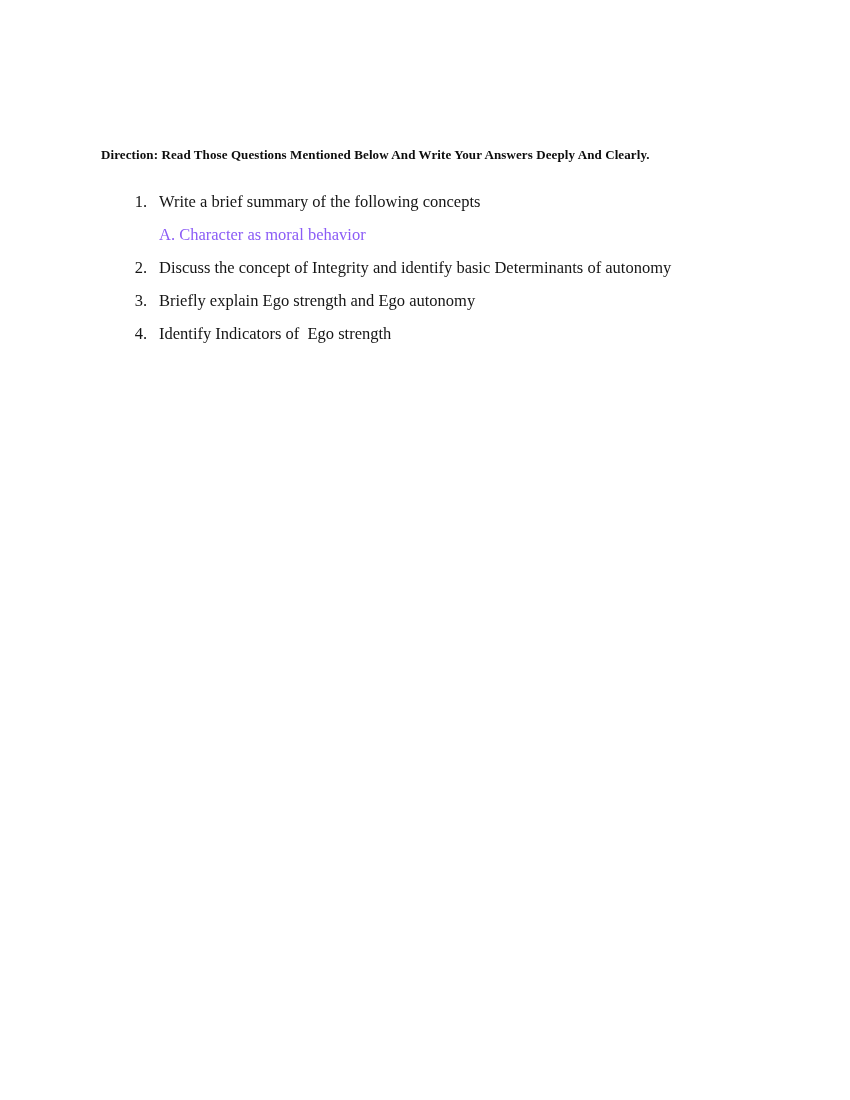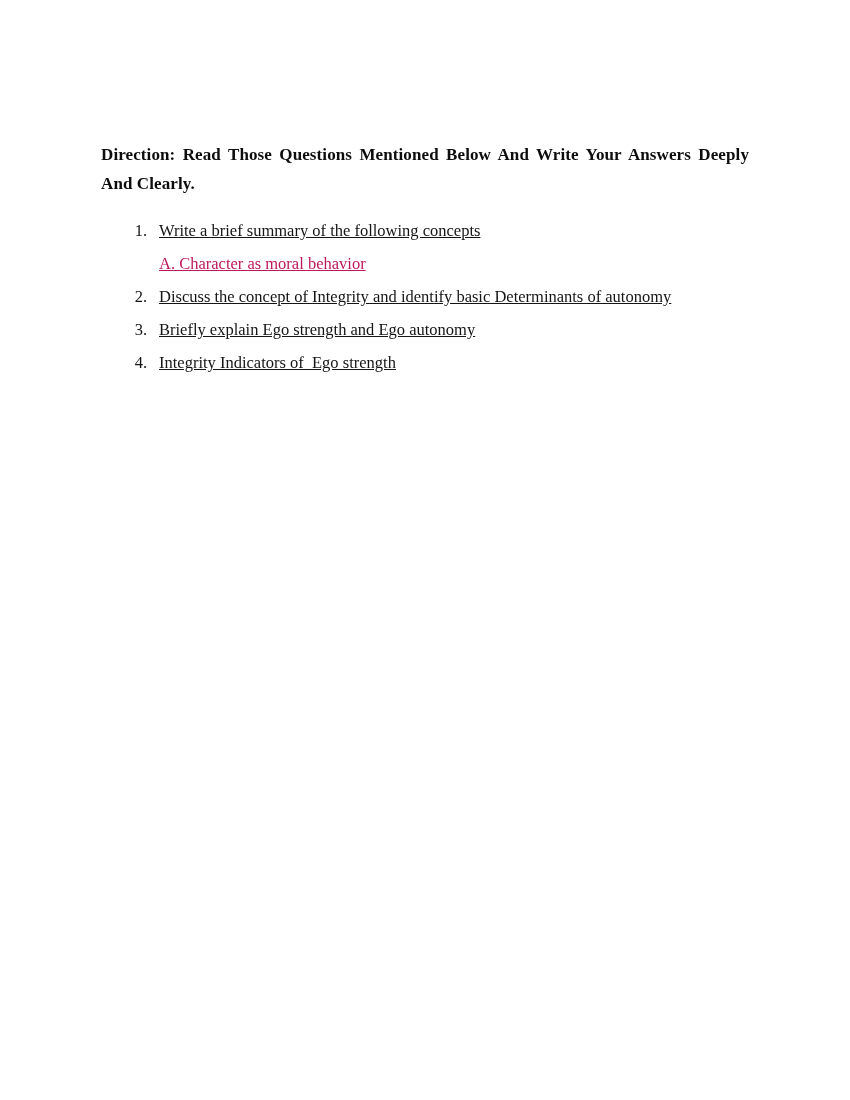--- a/index.html
+++ b/index.html
@@ -25,21 +25,21 @@
 
   
   .content {
     position: absolute;
     left: 101px;
     top: 140px;
     width: 648px;
   }
 
   .direction-heading {
-    font-size: 17px;
+    font-size: 13px;
     font-weight: bold;
     line-height: 29px;
     text-align: justify;
     text-align-last: left;
     margin: 0;
     color: #0d0d0d;
     letter-spacing: 0.1px;
   }
 
   .question-list {
@@ -64,35 +64,33 @@
     width: 46px;
     text-align: right;
     font-size: 16.5px;
     line-height: 33px;
     color: #151515;
   }
 
   .q-text {
     display: block;
     white-space: pre-wrap;
-    text-decoration: underline;
   }
 
   .sub-list {
     list-style: none;
     margin: 0;
     padding: 0;
   }
 
   .sub-item {
     font-size: 16.5px;
     line-height: 33px;
-    color: #be185d;
+    color: #8b5cf6;
     white-space: pre-wrap;
-    text-decoration: underline;
   }
 </style>
 </head>
 <body>
 
 <div class="page">
   <div class="content">
 
     <p class="direction-heading">Direction: Read Those Questions Mentioned Below And Write Your Answers Deeply And Clearly.</p>
 
@@ -111,18 +109,18 @@
         <span class="q-text">Discuss the concept of Integrity and identify basic Determinants of autonomy</span>
       </li>
 
       <li class="q-item">
         <span class="q-marker">3.</span>
         <span class="q-text">Briefly explain Ego strength and Ego autonomy</span>
       </li>
 
       <li class="q-item">
         <span class="q-marker">4.</span>
-        <span class="q-text">Integrity Indicators of  Ego strength</span>
+        <span class="q-text">Identify Indicators of  Ego strength</span>
       </li>
 
     </ol>
   </div>
 </div>
 
 </body></html>

